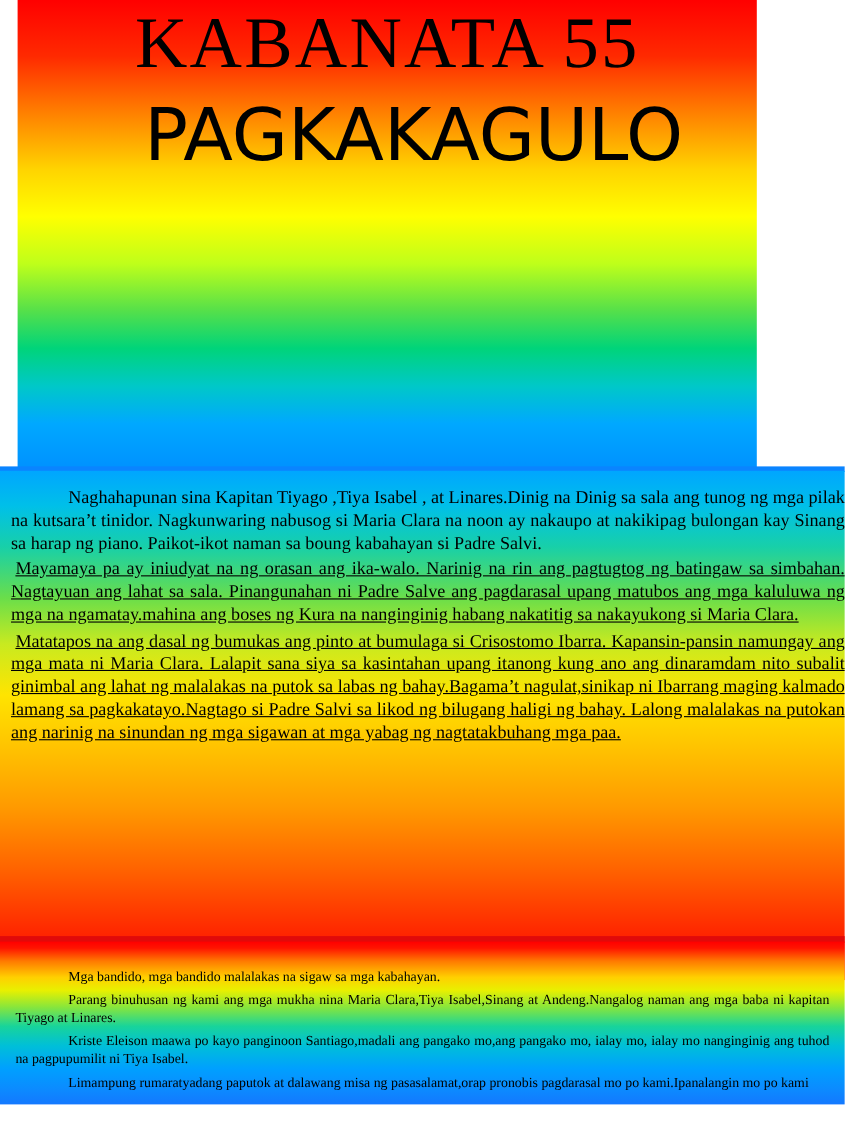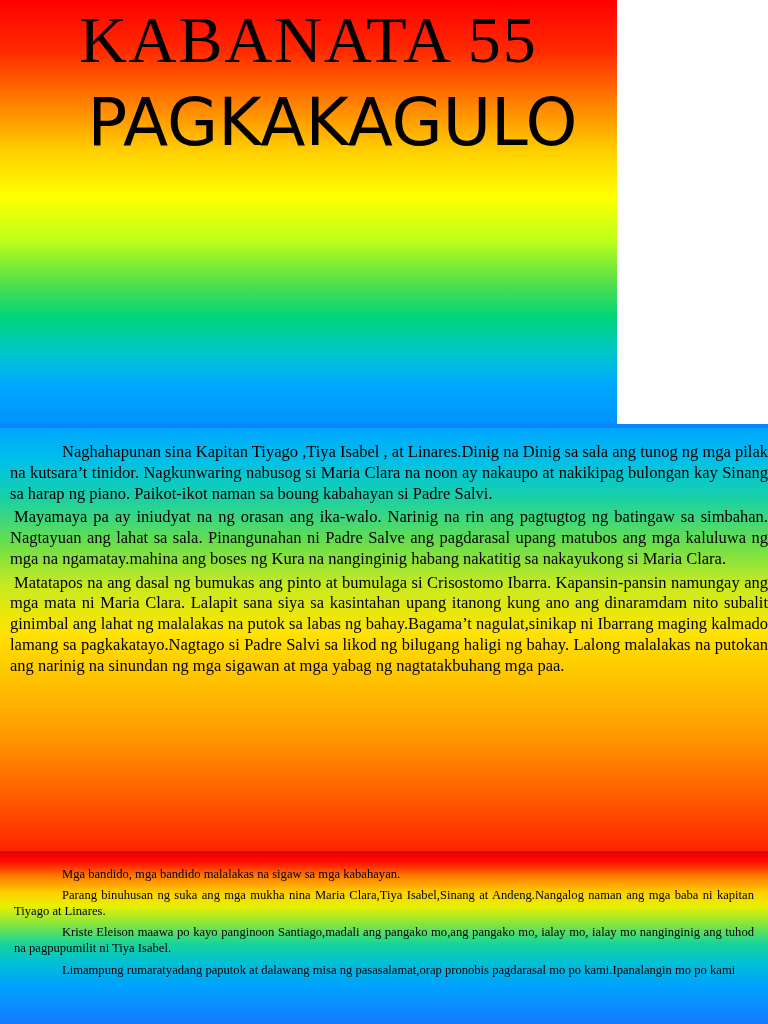--- a/index.html
+++ b/index.html
@@ -17,23 +17,23 @@
     position: relative;
     width: 768px;
     height: 1024px;
     box-sizing: border-box;
     overflow: hidden;
   }
 
   
   .title-block {
     position: absolute;
-    left: 0;
+    left: 16px;
     top: 0;
-    width: 617px;
+    width: 672px;
     height: 428px;
     background: linear-gradient(to bottom,
         #ff0000 0%,
         #ff2a00 12%,
         #ff8000 24%,
         #ffd400 36%,
         #ffff00 46%,
         #bfff1a 56%,
         #55e04a 66%,
         #00d47a 74%,
@@ -100,42 +100,43 @@
     line-height: 1.26;
     color: #000000;
     text-align: justify;
     text-justify: inter-word;
   }
   .indent {
     text-indent: 52px;
   }
   .small-indent {
     text-indent: 4px;
+    text-decoration: underline;
   }
 
   
   .footer-block {
     position: absolute;
     left: 0;
     top: 856px;
     width: 768px;
-    height: 168px;
+    height: 148px;
     background: linear-gradient(to bottom,
         #ff0000 0%,
         #ff1400 4%,
         #ff7a00 12%,
         #ffd000 22%,
         #e8f000 30%,
         #8ae63a 40%,
         #18d49a 52%,
         #00bfd8 64%,
         #00a0ff 78%,
         #0b8cff 90%,
         #1478ff 100%);
-    padding: 10px 14px 0 14px;
+    padding: 24px 14px 0 14px;
     box-sizing: border-box;
   }
   .footer-block p {
     margin: 0 0 5px 0;
     font-family: "Liberation Serif", serif;
     font-size: 12.6px;
     line-height: 1.28;
     color: #000000;
     text-align: justify;
     text-justify: inter-word;
@@ -175,18 +176,18 @@
   <section class="body-block">
     <p class="indent">Naghahapunan sina Kapitan Tiyago ,Tiya Isabel , at Linares.Dinig na Dinig sa sala ang tunog ng mga pilak na kutsara’t tinidor. Nagkunwaring nabusog si Maria Clara na noon ay nakaupo at nakikipag bulongan kay Sinang sa harap ng piano. Paikot-ikot naman sa boung kabahayan si Padre Salvi.</p>
     <p class="small-indent">Mayamaya pa ay iniudyat na ng orasan ang ika-walo. Narinig na rin ang pagtugtog ng batingaw sa simbahan. Nagtayuan ang lahat sa sala. Pinangunahan ni Padre Salve ang pagdarasal upang matubos ang mga kaluluwa ng mga na ngamatay.mahina ang boses ng Kura na nanginginig habang nakatitig sa nakayukong si Maria Clara.</p>
     <p class="small-indent">Matatapos na ang dasal ng bumukas ang pinto at bumulaga si Crisostomo Ibarra. Kapansin-pansin namungay ang mga mata ni Maria Clara. Lalapit sana siya sa kasintahan upang itanong kung ano ang dinaramdam nito subalit ginimbal ang lahat ng malalakas na putok sa labas ng bahay.Bagama’t nagulat,sinikap ni Ibarrang maging kalmado lamang sa pagkakatayo.Nagtago si Padre Salvi sa likod ng bilugang haligi ng bahay. Lalong malalakas na putokan ang narinig na sinundan ng mga sigawan at mga yabag ng nagtatakbuhang mga paa.</p>
   </section>
 
   <div class="divider-bottom"></div>
 
   <section class="footer-block">
     <p>Mga bandido, mga bandido malalakas na sigaw sa mga kabahayan.</p>
-    <p>Parang binuhusan ng suka ang mga mukha nina Maria Clara,Tiya Isabel,Sinang at Andeng.Nangalog naman ang mga baba ni kapitan Tiyago at Linares.</p>
+    <p>Parang binuhusan ng kami ang mga mukha nina Maria Clara,Tiya Isabel,Sinang at Andeng.Nangalog naman ang mga baba ni kapitan Tiyago at Linares.</p>
     <p>Kriste Eleison maawa po kayo panginoon Santiago,madali ang pangako mo,ang pangako mo, ialay mo, ialay mo nanginginig ang tuhod na pagpupumilit ni Tiya Isabel.</p>
     <p>Limampung rumaratyadang paputok at dalawang misa ng pasasalamat,orap pronobis pagdarasal mo po kami.Ipanalangin mo po kami</p>
   </section>
 
 </div>
 
 </body></html>

